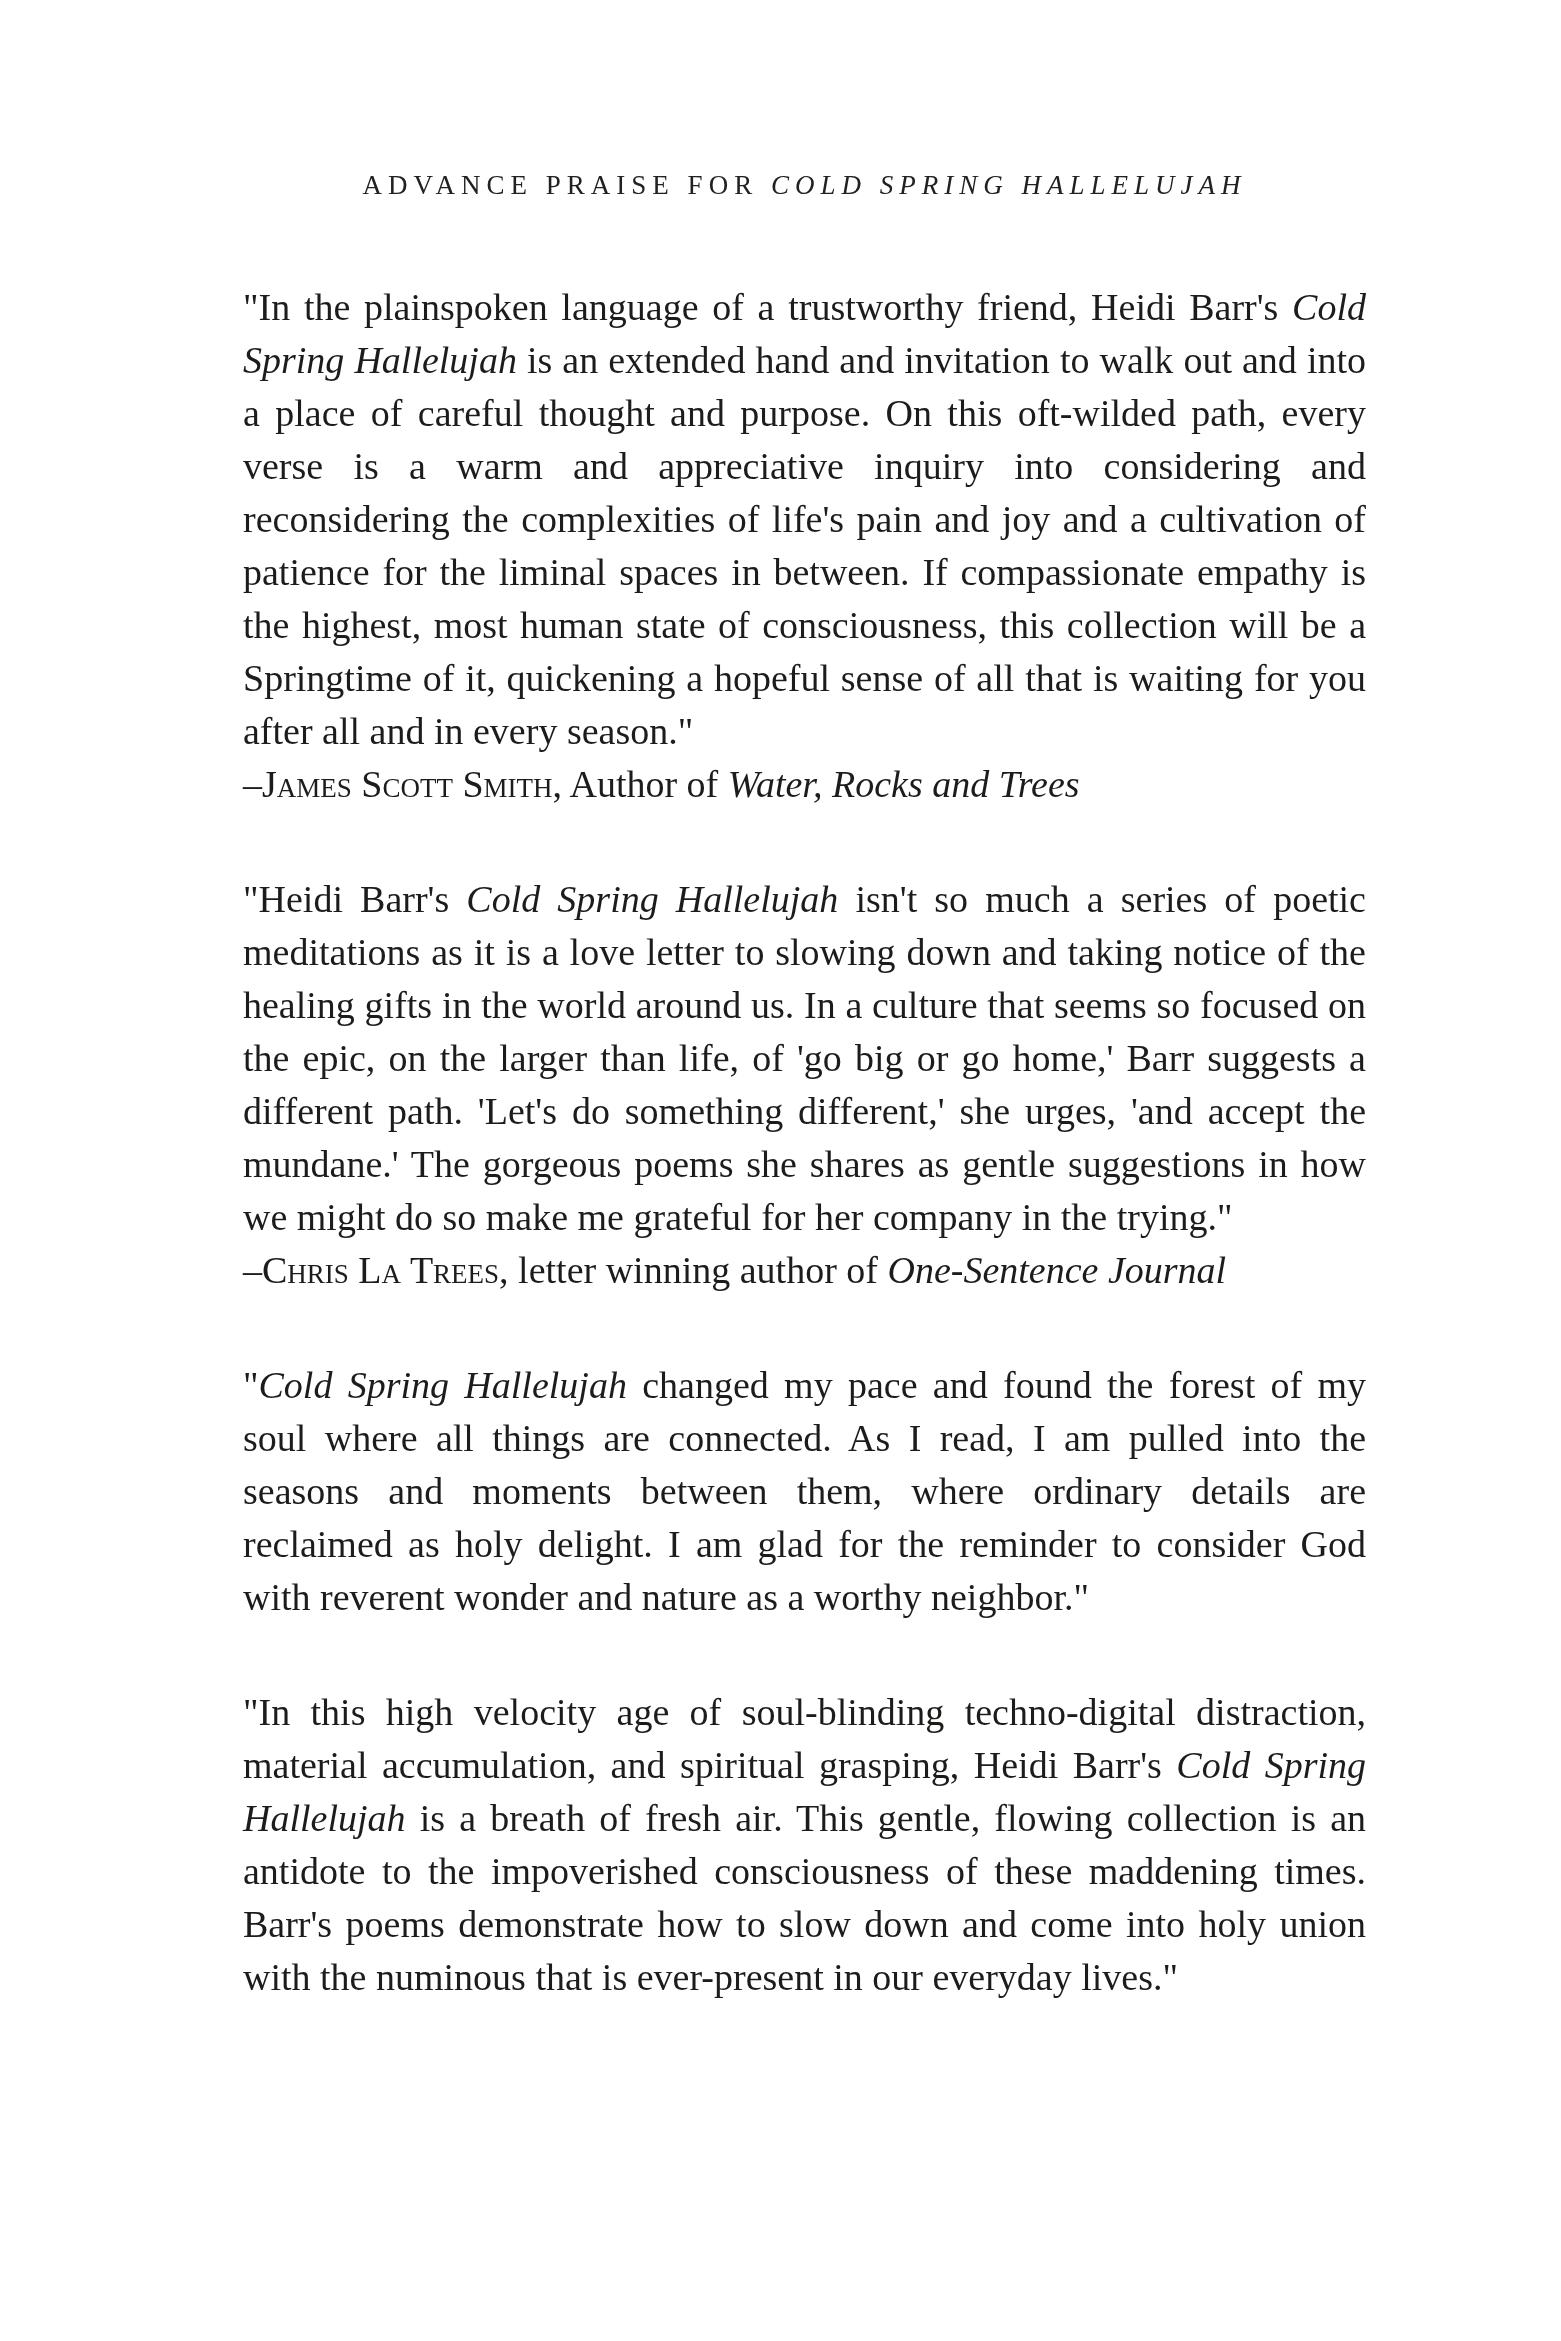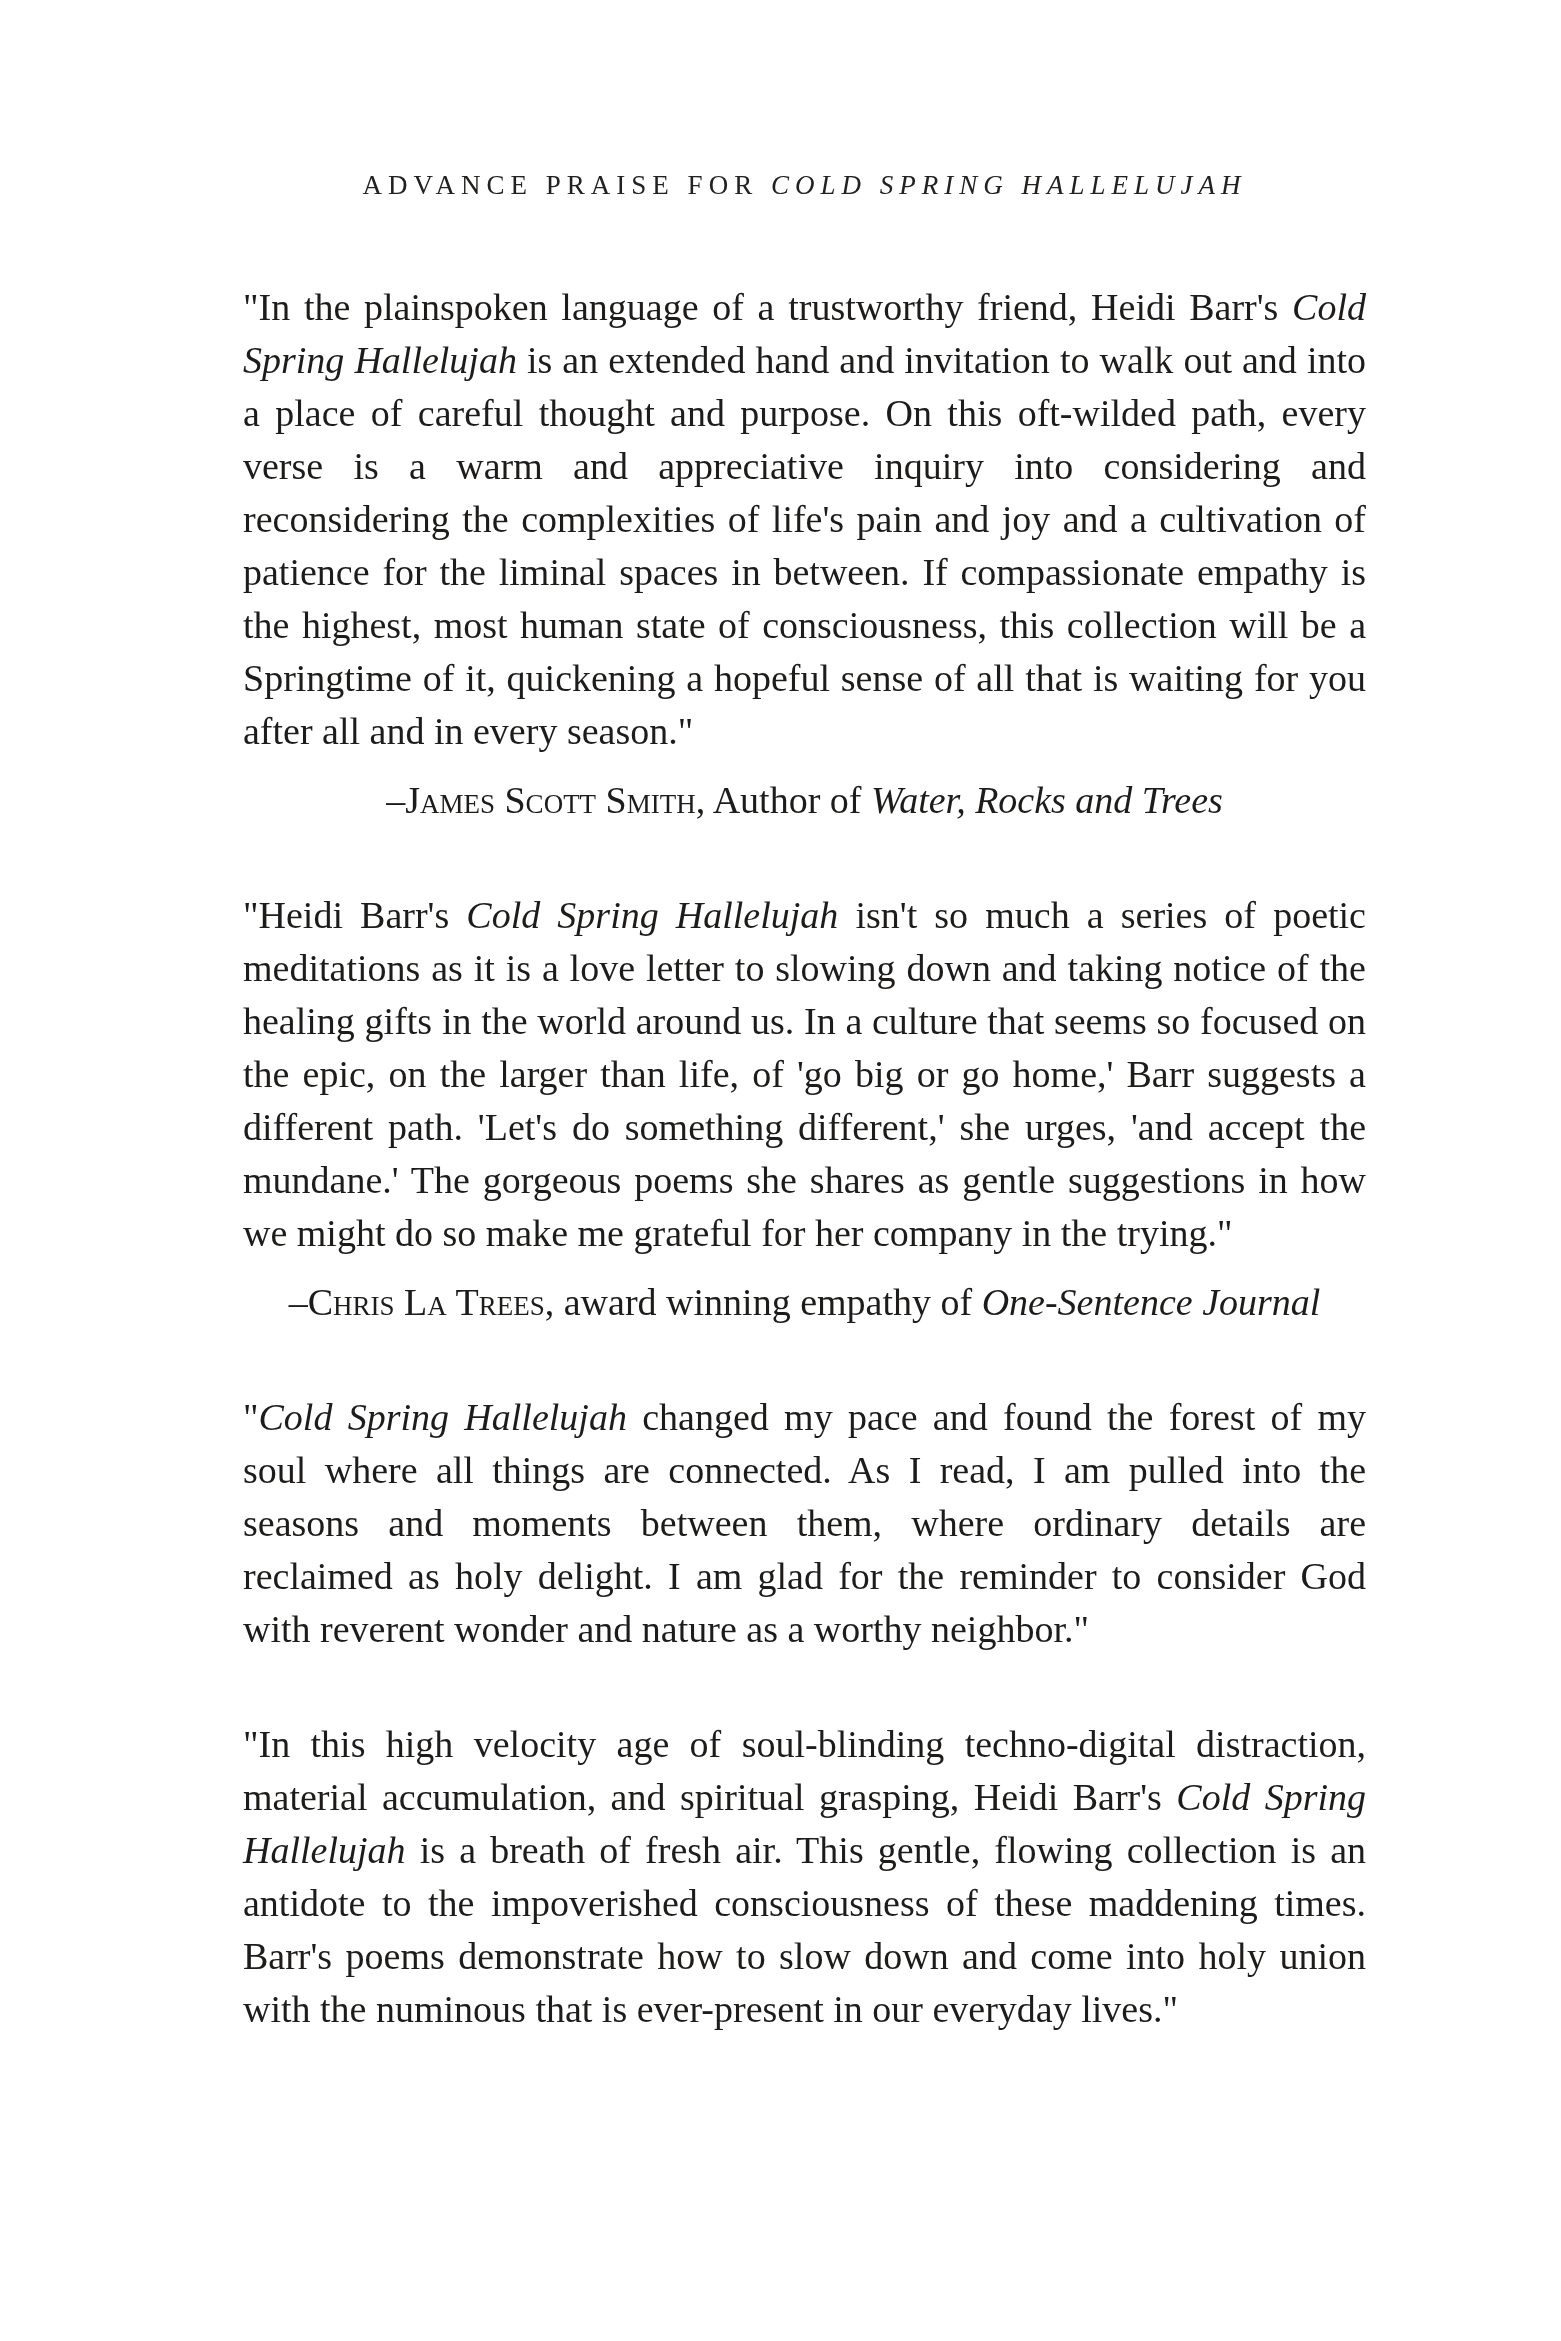--- a/index.html
+++ b/index.html
@@ -29,44 +29,44 @@
   .review {
     margin: 0 0 62px 0;
   }
   .quote {
     margin: 0;
     font-size: 38px;
     line-height: 53px;
     text-align: justify;
   }
   .attribution {
-    margin: 16px;
+    margin: 0;
     font-size: 38px;
     line-height: 53px;
-    text-align: center;
+    text-align: left;
   }
   .seg-normal { font-style: normal; }
   .seg-italic { font-style: italic; }
   .seg-smallcaps { font-variant: small-caps; }
 </style>
 </head>
 <body>
 
 <div class="page">
 
   <div class="header"><span class="seg-normal">ADVANCE PRAISE FOR </span><span class="seg-italic">COLD SPRING HALLELUJAH</span></div>
 
   <section class="review">
     <p class="quote"><span class="seg-normal">"In the plainspoken language of a trustworthy friend, Heidi Barr's </span><span class="seg-italic">Cold Spring Hallelujah</span><span class="seg-normal"> is an extended hand and invitation to walk out and into a place of careful thought and purpose. On this oft-wilded path, every verse is a warm and appreciative inquiry into considering and reconsidering the complexities of life's pain and joy and a cultivation of patience for the liminal spaces in between. If compassionate empathy is the highest, most human state of consciousness, this collection will be a Springtime of it, quickening a hopeful sense of all that is waiting for you after all and in every season."</span></p>
     <p class="attribution"><span class="seg-normal">–</span><span class="seg-smallcaps">James Scott Smith</span><span class="seg-normal">, Author of </span><span class="seg-italic">Water, Rocks and Trees</span></p>
   </section>
 
   <section class="review">
     <p class="quote"><span class="seg-normal">"Heidi Barr's </span><span class="seg-italic">Cold Spring Hallelujah</span><span class="seg-normal"> isn't so much a series of poetic meditations as it is a love letter to slowing down and taking notice of the healing gifts in the world around us. In a culture that seems so focused on the epic, on the larger than life, of 'go big or go home,' Barr suggests a different path. 'Let's do something different,' she urges, 'and accept the mundane.' The gorgeous poems she shares as gentle suggestions in how we might do so make me grateful for her company in the trying."</span></p>
-    <p class="attribution"><span class="seg-normal">–</span><span class="seg-smallcaps">Chris La Trees</span><span class="seg-normal">, award winning empathy of </span><span class="seg-italic">One-Sentence Journal</span></p>
+    <p class="attribution"><span class="seg-normal">–</span><span class="seg-smallcaps">Chris La Trees</span><span class="seg-normal">, letter winning author of </span><span class="seg-italic">One-Sentence Journal</span></p>
   </section>
 
   <section class="review">
     <p class="quote"><span class="seg-normal">"</span><span class="seg-italic">Cold Spring Hallelujah</span><span class="seg-normal"> changed my pace and found the forest of my soul where all things are connected. As I read, I am pulled into the seasons and moments between them, where ordinary details are reclaimed as holy delight. I am glad for the reminder to consider God with reverent wonder and nature as a worthy neighbor."</span></p>
   </section>
 
   <section class="review">
     <p class="quote"><span class="seg-normal">"In this high velocity age of soul-blinding techno-digital distraction, material accumulation, and spiritual grasping, Heidi Barr's </span><span class="seg-italic">Cold Spring Hallelujah</span><span class="seg-normal"> is a breath of fresh air. This gentle, flowing collection is an antidote to the impoverished consciousness of these maddening times. Barr's poems demonstrate how to slow down and come into holy union with the numinous that is ever-present in our everyday lives."</span></p>
   </section>
 

